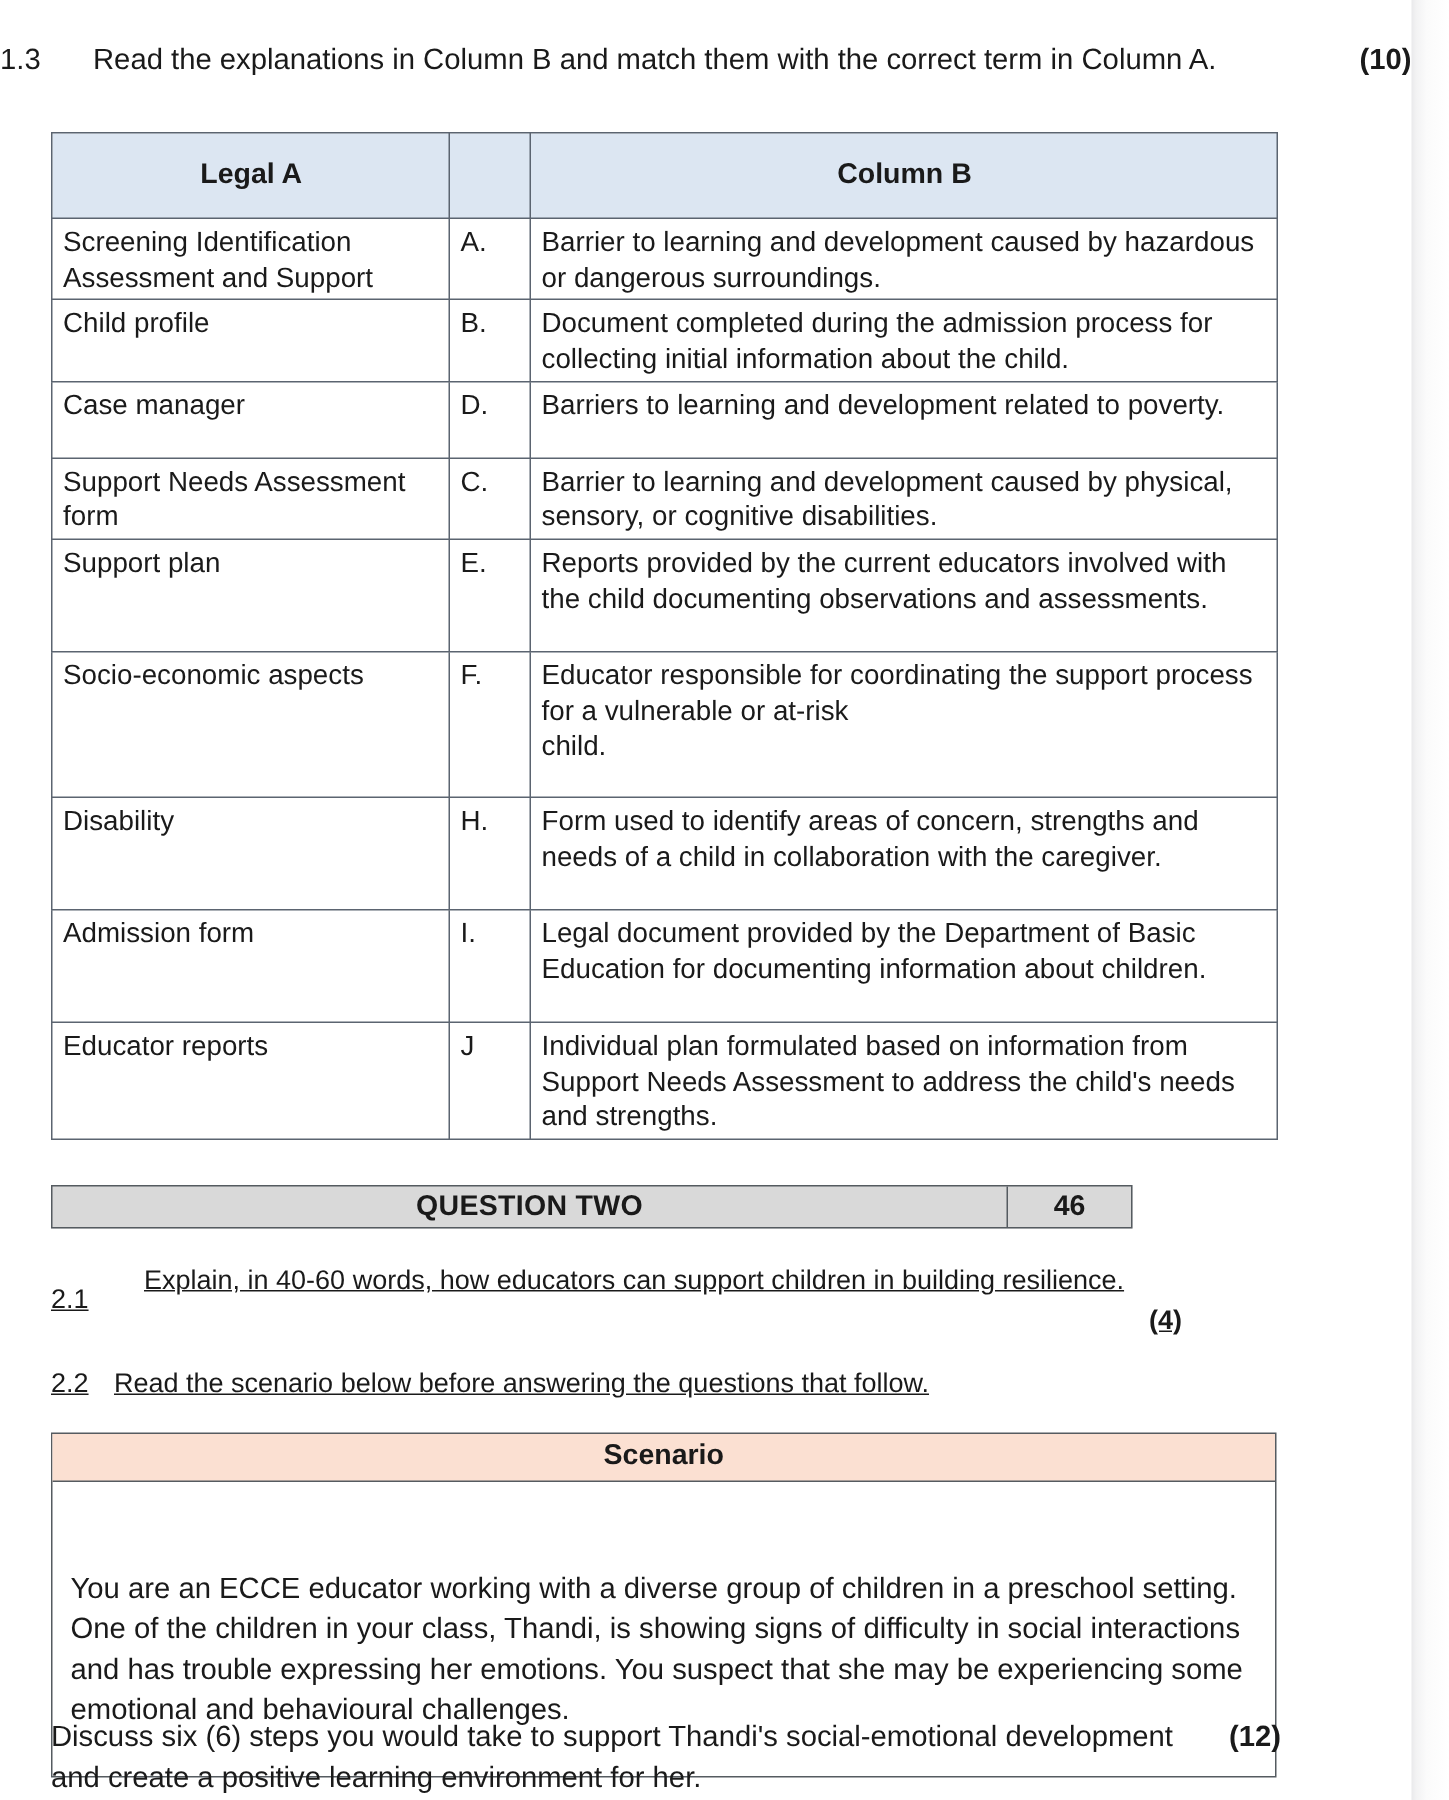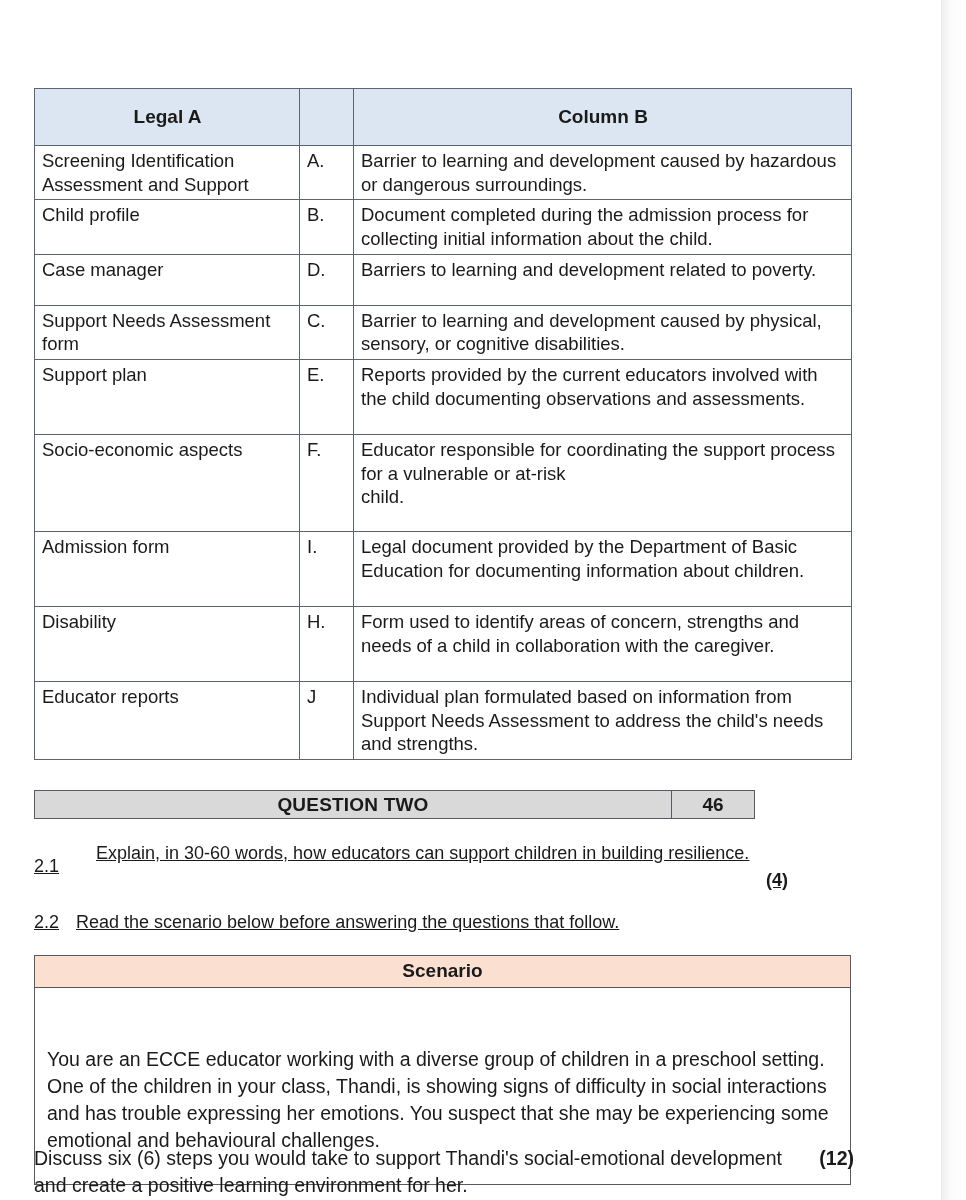--- a/index.html
+++ b/index.html
@@ -180,20 +180,27 @@
   .closing .cl-marks {
     float: right;
     font-weight: bold;
   }
 </style>
 </head>
 <body>
 
 <div class="page">
 
+  <div class="q-head">
+    <div class="q-num">1.3</div>
+    <div class="q-text">
+      <span class="marks">(10)</span>
+      <span>Read the explanations in Column B and match them with the correct term in Column A.</span>
+    </div>
+  </div>
 
   <table class="match">
     <colgroup>
       <col class="c-a">
         <col class="c-l">
         <col class="c-b">
     </colgroup>
     <thead>
       <tr>
         <th>Legal A</th>
@@ -227,46 +234,46 @@
         <td>E.</td>
         <td>Reports provided by the current educators involved with the child documenting observations and assessments.</td>
       </tr>
       <tr class="r-h4">
         <td>Socio-economic aspects</td>
         <td>F.</td>
         <td style="white-space: pre-line;">Educator responsible for coordinating the support process for a vulnerable or at-risk
 child.</td>
       </tr>
       <tr class="r-h3">
+        <td>Disability</td>
+        <td>H.</td>
+        <td>Form used to identify areas of concern, strengths and needs of a child in collaboration with the caregiver.</td>
+      </tr>
+      <tr class="r-h3">
         <td>Admission form</td>
         <td>I.</td>
         <td>Legal document provided by the Department of Basic Education for documenting information about children.</td>
       </tr>
       <tr class="r-h3">
-        <td>Disability</td>
-        <td>H.</td>
-        <td>Form used to identify areas of concern, strengths and needs of a child in collaboration with the caregiver.</td>
-      </tr>
-      <tr class="r-h3">
         <td>Educator reports</td>
         <td>J</td>
         <td>Individual plan formulated based on information from Support Needs Assessment to address the child's needs and strengths.</td>
       </tr>
     </tbody>
   </table>
 
   <div class="qtwo">
     <div class="qtwo-title">QUESTION TWO</div>
     <div class="qtwo-marks">46</div>
   </div>
 
   <div class="para" id="p21">
     <div class="p-num">2.1</div>
     <div class="p-body">
-      <span>Explain, in 30-60 words, how educators can support children in building resilience.</span>
+      <span>Explain, in 40-60 words, how educators can support children in building resilience.</span>
       <span class="right-marks">(4)</span>
     </div>
   </div>
 
   <div class="para" id="p22">
     <div class="p-num">2.2</div>
     <div class="p-body">Read the scenario below before answering the questions that follow.</div>
   </div>
 
   <div class="scenario">

